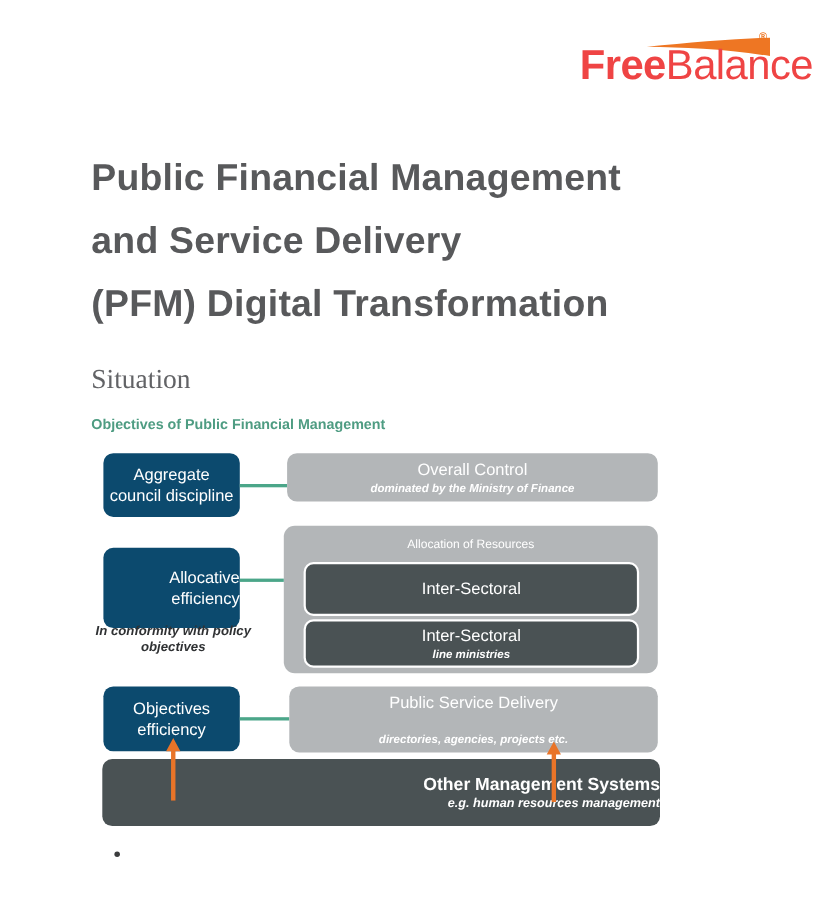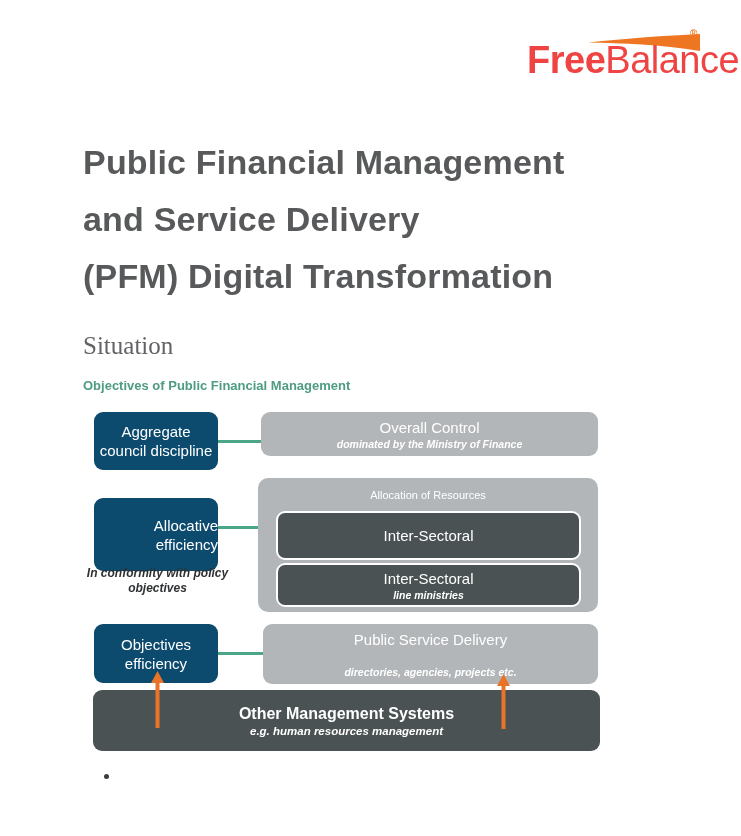--- a/index.html
+++ b/index.html
@@ -33,21 +33,21 @@
   .box-title{font-size:15px;line-height:19px;}
   .box-sub{font-size:10.5px;line-height:14px;font-style:italic;font-weight:700;}
   .dark-box{position:absolute;background:#4A5254;border:2px solid #ffffff;border-radius:9px;
             box-sizing:border-box;color:#fff;display:flex;flex-direction:column;align-items:center;
             justify-content:center;text-align:center;}
   .gray-container{position:absolute;background:#B3B6B8;border-radius:10px;color:#fff;text-align:center;}
   .gray-container .container-title{margin-top:8px;font-size:11px;line-height:19px;}
   .side-note{position:absolute;font-size:12px;line-height:15px;font-weight:700;color:#2F3133;
              text-align:center;font-style:italic;}
   .dark-bottom{position:absolute;background:#4A5254;border-radius:9px;color:#fff;
-               display:flex;flex-direction:column;align-items:center;justify-content:center;
+               display:flex;flex-direction:column;align-items:flex-end;justify-content:center;
                text-align:center;}
   .dark-bottom .box-title{font-size:16px;font-weight:700;line-height:20px;}
   .dark-bottom .box-sub{font-size:11.5px;}
   .up-arrow{position:absolute;}
 
   
   .bullet-dot{position:absolute;left:104px;top:774px;width:5px;height:5px;border-radius:50%;
               background:#3B3C3E;}
   .bullet-text{position:absolute;left:122px;top:767px;width:458px;font-size:12.5px;
                line-height:18px;color:#3A3B3D;}

